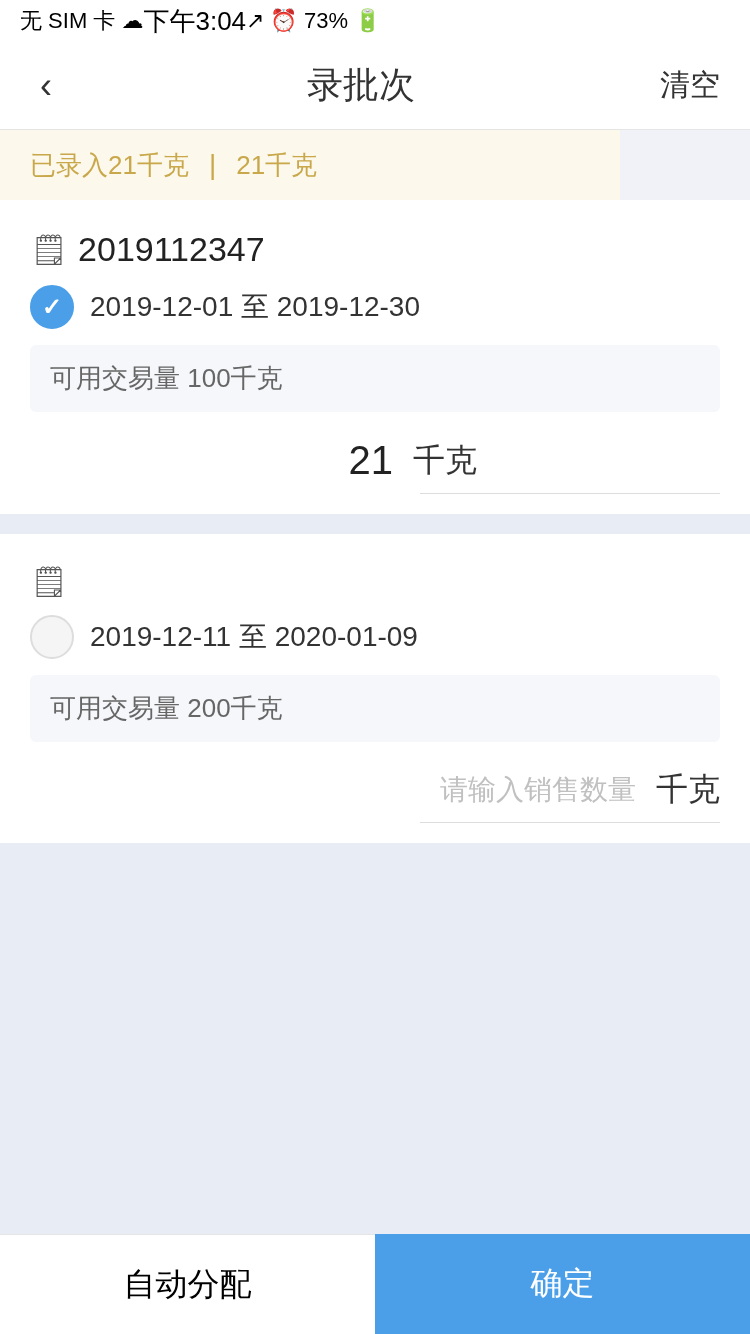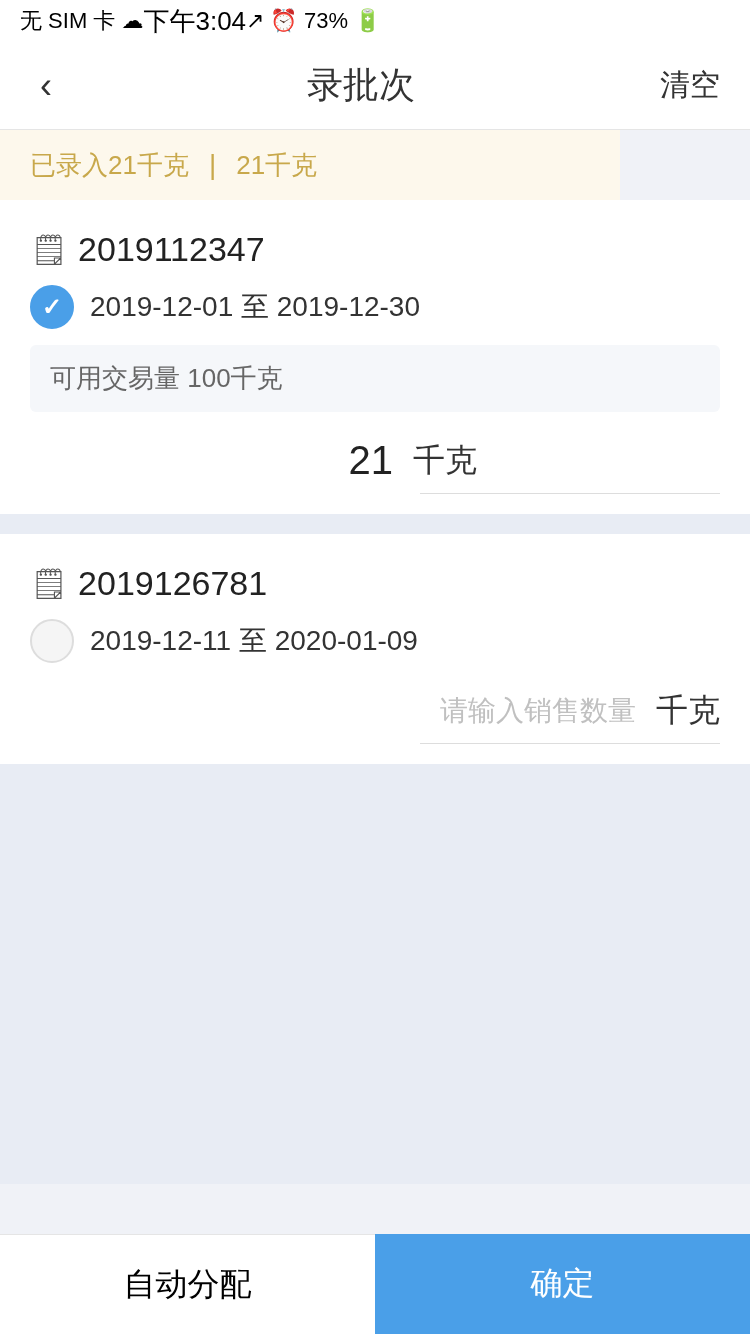--- a/index.html
+++ b/index.html
@@ -280,26 +280,26 @@
     <span class="qty-unit">千克</span>
   </div>
   <div class="divider-line"></div>
 </div>
 
 <div class="section-divider"></div>
 
 <div class="batch-card">
   <div class="batch-header">
     <span class="batch-icon">🗒</span>
-    <span class="batch-id">2019126781</span>
   </div>
   <div class="batch-date-row">
     <div class="radio-circle"></div>
     <span class="batch-date">2019-12-11 至 2020-01-09</span>
   </div>
+  <div class="batch-avail">可用交易量 200千克</div>
   <div class="batch-quantity-row">
     <span class="qty-input-placeholder">请输入销售数量</span>
     <span class="qty-unit">千克</span>
   </div>
   <div class="divider-line"></div>
 </div>
 
 <div class="content-area" style="height: 420px;"></div>
 
 <div style="height: 100px;"></div>

